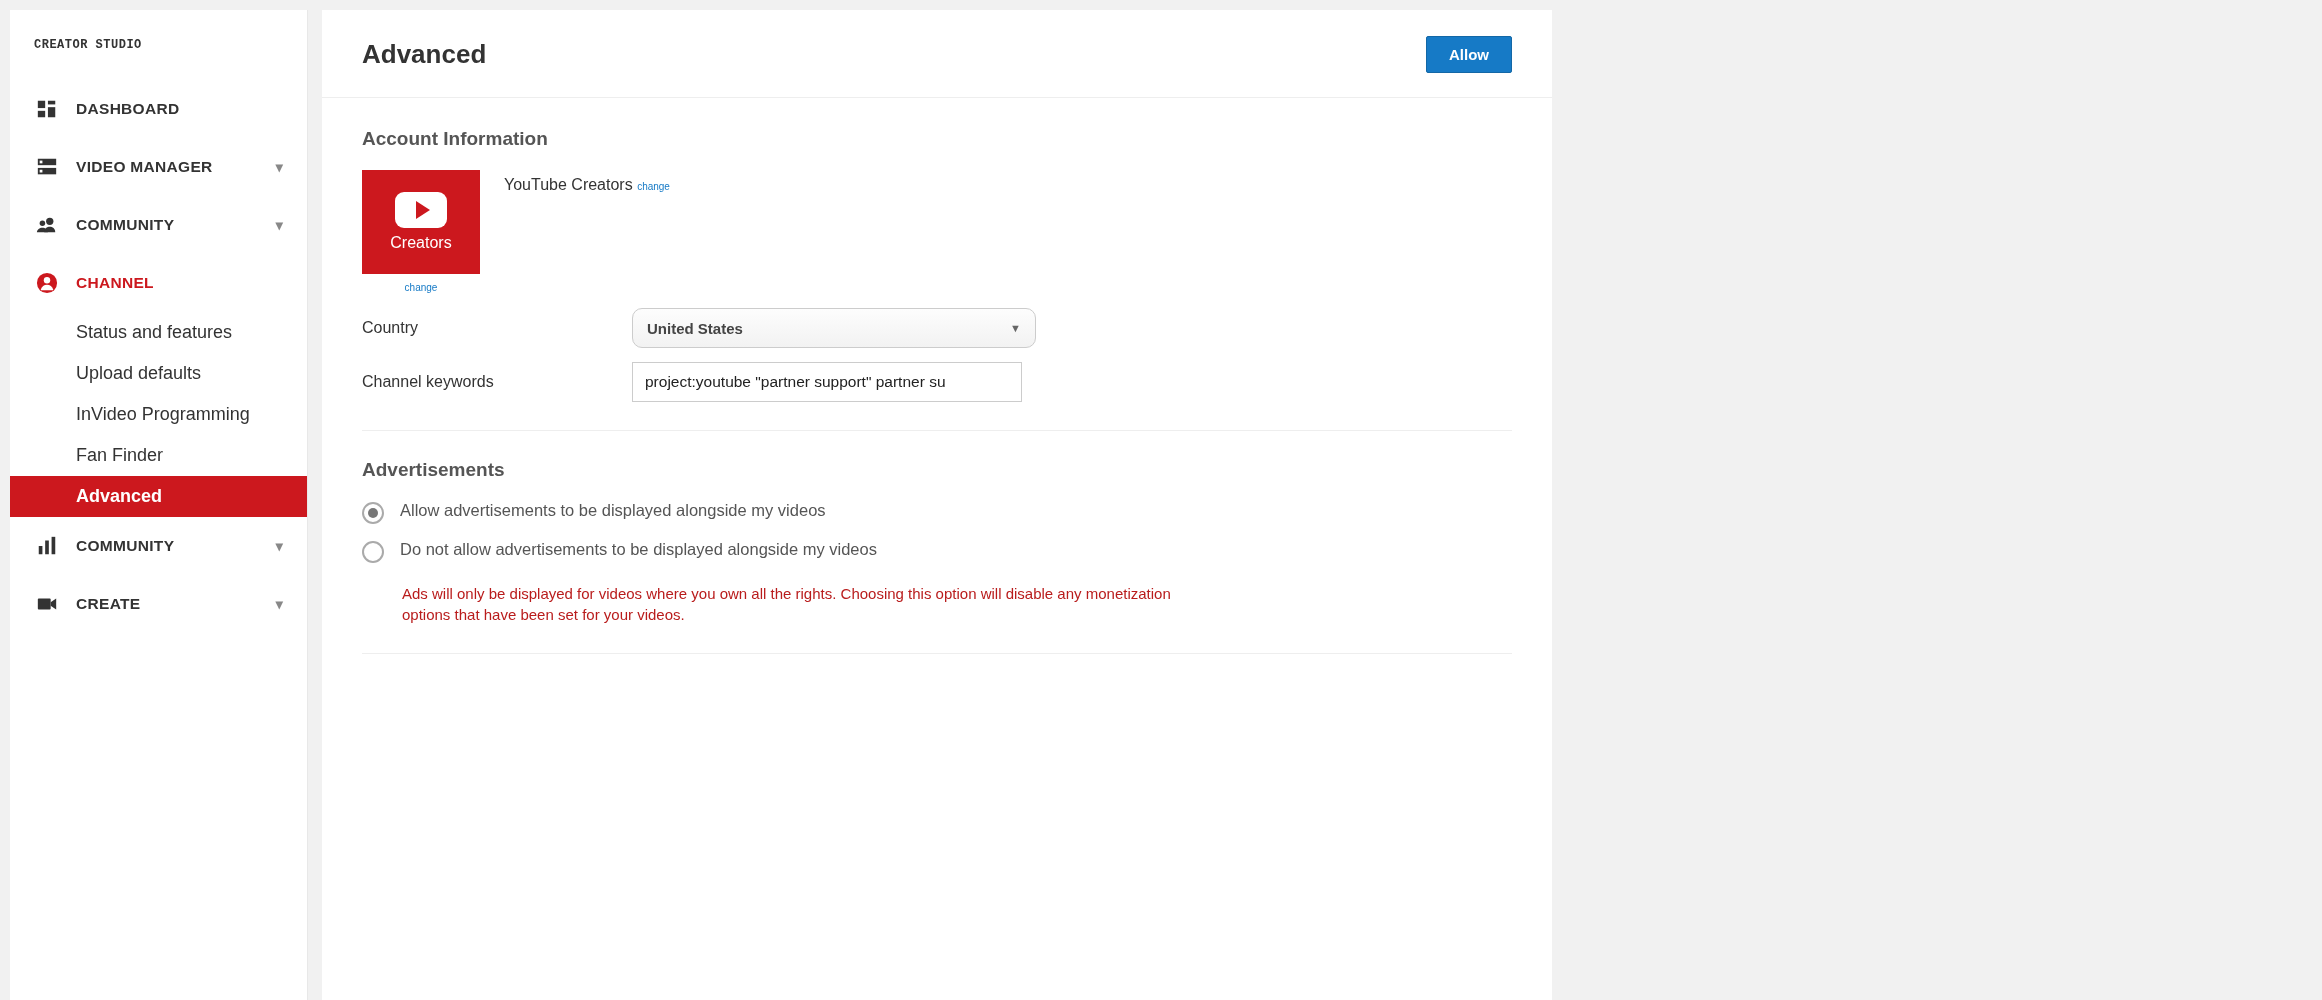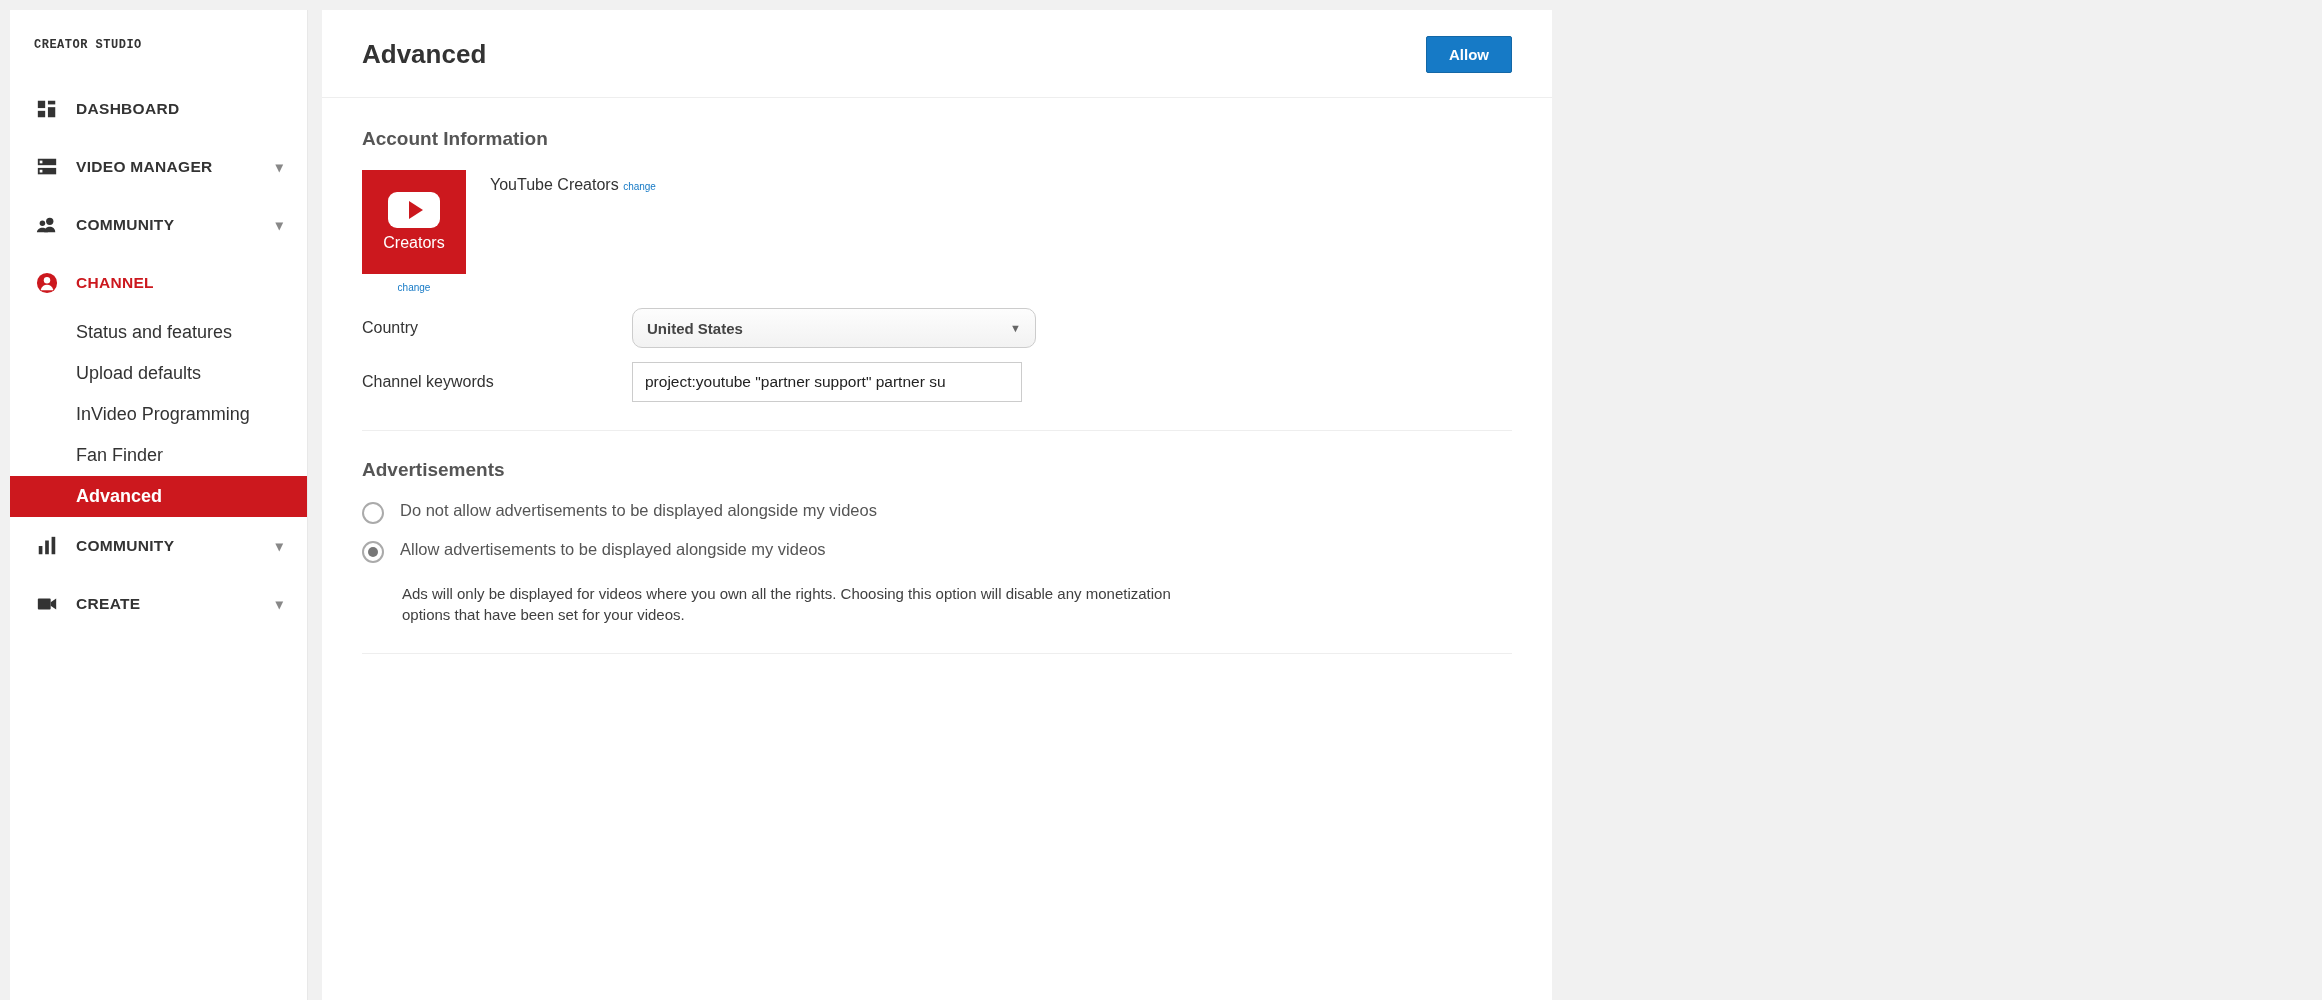--- a/index.html
+++ b/index.html
@@ -106,21 +106,21 @@
     margin-bottom: 20px;
   }
   .account-row {
     display: flex;
     align-items: flex-start;
     gap: 24px;
     margin-bottom: 14px;
   }
   .avatar-col { text-align: center; }
   .avatar {
-    width: 104px;
+    width: 118px;
     height: 104px;
     background: #cc181e;
     color: #fff;
     display: flex;
     flex-direction: column;
     align-items: center;
     justify-content: center;
     gap: 6px;
     font-size: 16px;
     position: relative;
@@ -195,21 +195,21 @@
     flex-shrink:0;
     cursor:pointer;
     margin-top:1px;
   }
   .radio.checked::after{
     content:""; width:10px;height:10px;border-radius:50%;background:#777;
   }
   .radio-label { font-size: 16.5px; color:#555; }
   .radio-help {
     font-size: 15px;
-    color: #404040;
+    color: #b91c1c;
     margin: 20px 0 0 40px;
     max-width: 780px;
     line-height: 1.4;
   }
   
   .icon svg { fill: currentColor; }
   .nav-item.active .icon { color:#cc181e; }
   .nav-item .icon { color:#333; }
   .right-pad { width: 760px; flex-shrink:0; background:#f1f1f1; }
 </style>
@@ -336,28 +336,28 @@
       <div class="form-row">
         <div class="form-label">Channel keywords</div>
         <input class="text-input" type="text" value="project:youtube &quot;partner support&quot; partner su" style="">
       </div>
 
       <hr class="divider">
 
       <h2 class="section-title">Advertisements</h2>
 
       <div class="radio-row">
+        <span class="radio checked"></span>
+        <span class="radio-label">Allow advertisements to be displayed alongside my videos</span>
+      </div>
+
+      <div class="radio-row">
         <span class="radio"></span>
         <span class="radio-label">Do not allow advertisements to be displayed alongside my videos</span>
       </div>
-
-      <div class="radio-row">
-        <span class="radio checked"></span>
-        <span class="radio-label">Allow advertisements to be displayed alongside my videos</span>
-      </div>
       <div class="radio-help">Ads will only be displayed for videos where you own all the rights. Choosing this option will disable any monetization options that have been set for your videos.</div>
 
       <hr class="divider">
     </div>
   </main>
 
   <div class="right-pad"></div>
 </div>
 
 </body></html>

